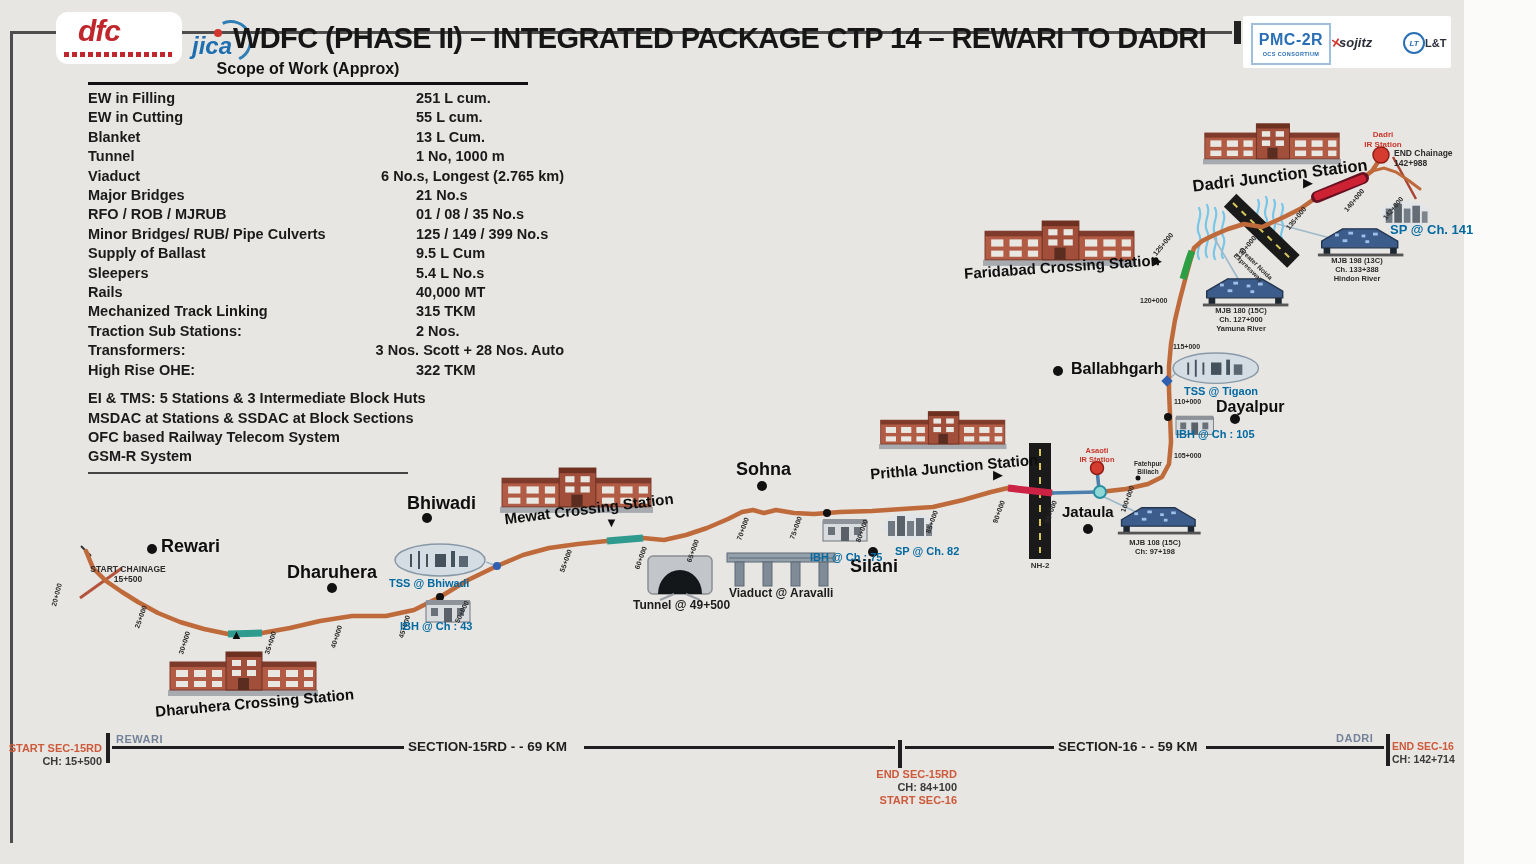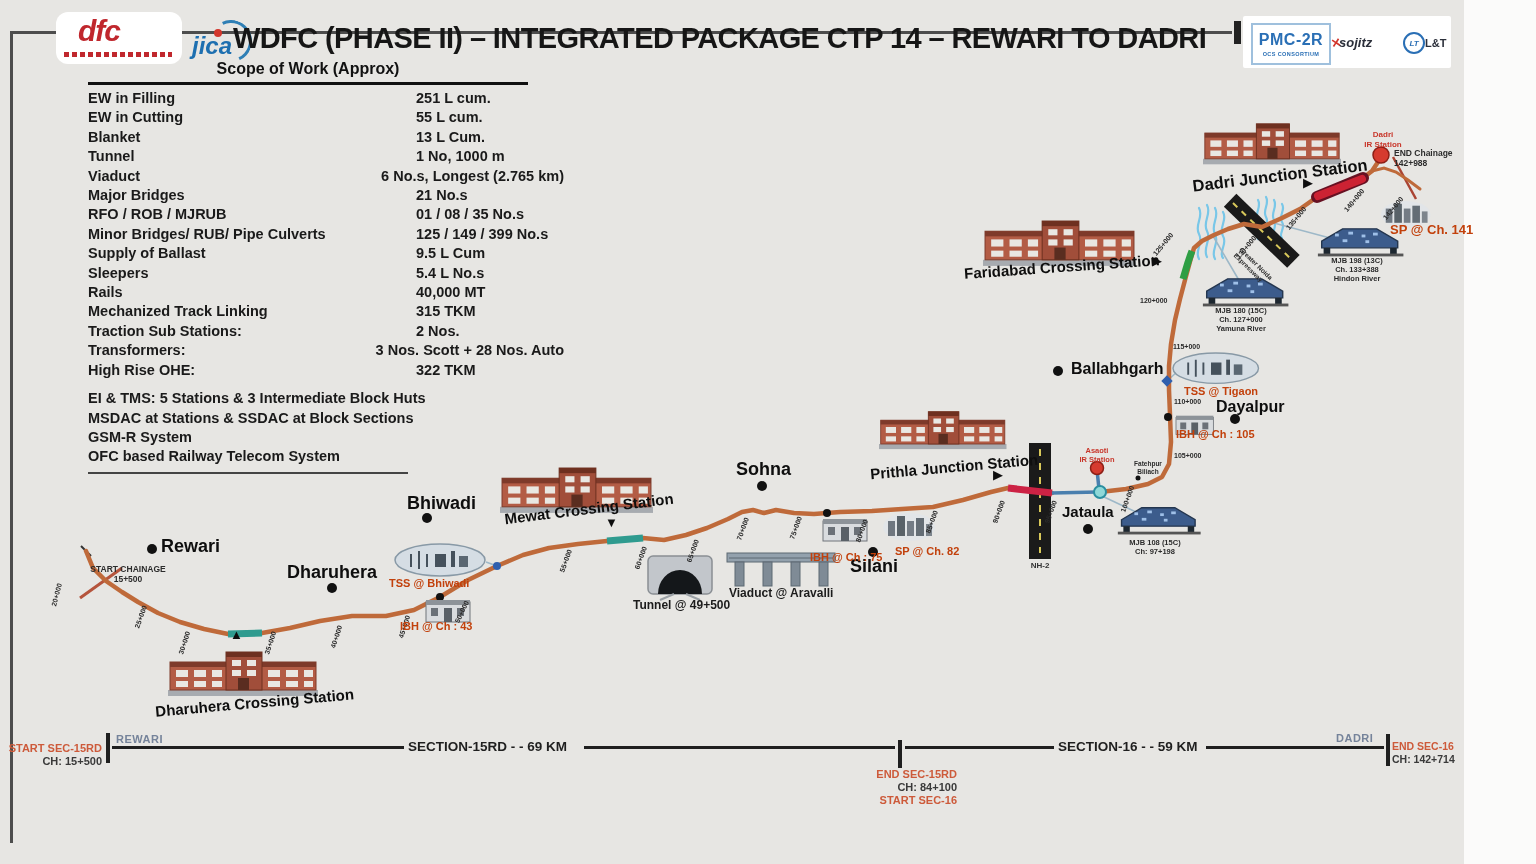--- a/index.html
+++ b/index.html
@@ -39,21 +39,21 @@
   .scope-value{font-weight:bold;font-size:14.5px;color:#1a1a1a;white-space:nowrap;}
   .scope-notes{margin-top:9px;}
   .scope-note{font-weight:bold;font-size:14.5px;color:#1a1a1a;line-height:19.4px;white-space:nowrap;}
   .scope-rule2{width:320px;height:2px;background:#444;margin-top:5px;}
   
   .city{font-weight:bold;font-size:18px;color:#0e0e0e;}
   .city-sm{font-size:15px;}
   .city-md{font-size:16px;}
   .stn-label{font-weight:bold;font-size:15px;color:#0e0e0e;}
   .stn-label-lg{font-size:16.5px;}
-  .blue-label{font-weight:bold;font-size:11px;color:#c2410c;}
+  .blue-label{font-weight:bold;font-size:11px;color:#0369a1;}
   .blue-label-lg{font-size:13px;}
   .feat-label{font-weight:bold;font-size:12px;color:#1c1c1c;}
   .tiny{font-weight:bold;font-size:7.5px;color:#2c2c2c;text-align:center;line-height:1.2;}
   .red-tiny{color:#c8362a;}
   .chain{position:absolute;font-weight:bold;font-size:7px;color:#2a2a2a;transform-origin:left bottom;white-space:nowrap;}
   .tri{font-size:13px;color:#0e0e0e;line-height:1;}
   .nh2-label{font-weight:bold;font-size:8px;color:#333;width:26px;text-align:center;}
   .gne-label{font-weight:bold;font-size:6.5px;color:#2c2c2c;width:62px;line-height:1.2;transform:rotate(44deg);transform-origin:left top;}
   
   .fline{position:absolute;height:3px;background:#1f1f1f;top:746px;}
@@ -156,22 +156,22 @@
           <span class="scope-value">3 Nos. Scott + 28 Nos. Auto</span>
         </div>
         <div class="scope-row">
           <span class="scope-label">High Rise OHE:</span>
           <span class="scope-value">322 TKM</span>
         </div>
     </div>
     <div class="scope-notes">
       <div class="scope-note">EI &amp; TMS: 5 Stations &amp; 3 Intermediate Block Huts</div>
         <div class="scope-note">MSDAC at Stations &amp; SSDAC at Block Sections</div>
+        <div class="scope-note">OFC based Railway Telecom System</div>
         <div class="scope-note">GSM-R System</div>
-        <div class="scope-note">OFC based Railway Telecom System</div>
       <div class="scope-rule2"></div>
     </div>
   </div>
 
   <svg class="abs" style="left:0;top:0" width="1536" height="864" viewBox="0 0 1536 864">
     <defs>
       <g id="stn">
         <rect x="0" y="40" width="150" height="6" fill="#a7abb0"></rect>
         <rect x="2" y="12" width="146" height="28" fill="#b35c45" stroke="#7e3a2a" stroke-width="1"></rect>
         <rect x="2" y="12" width="146" height="5" fill="#7e3a2a"></rect>

